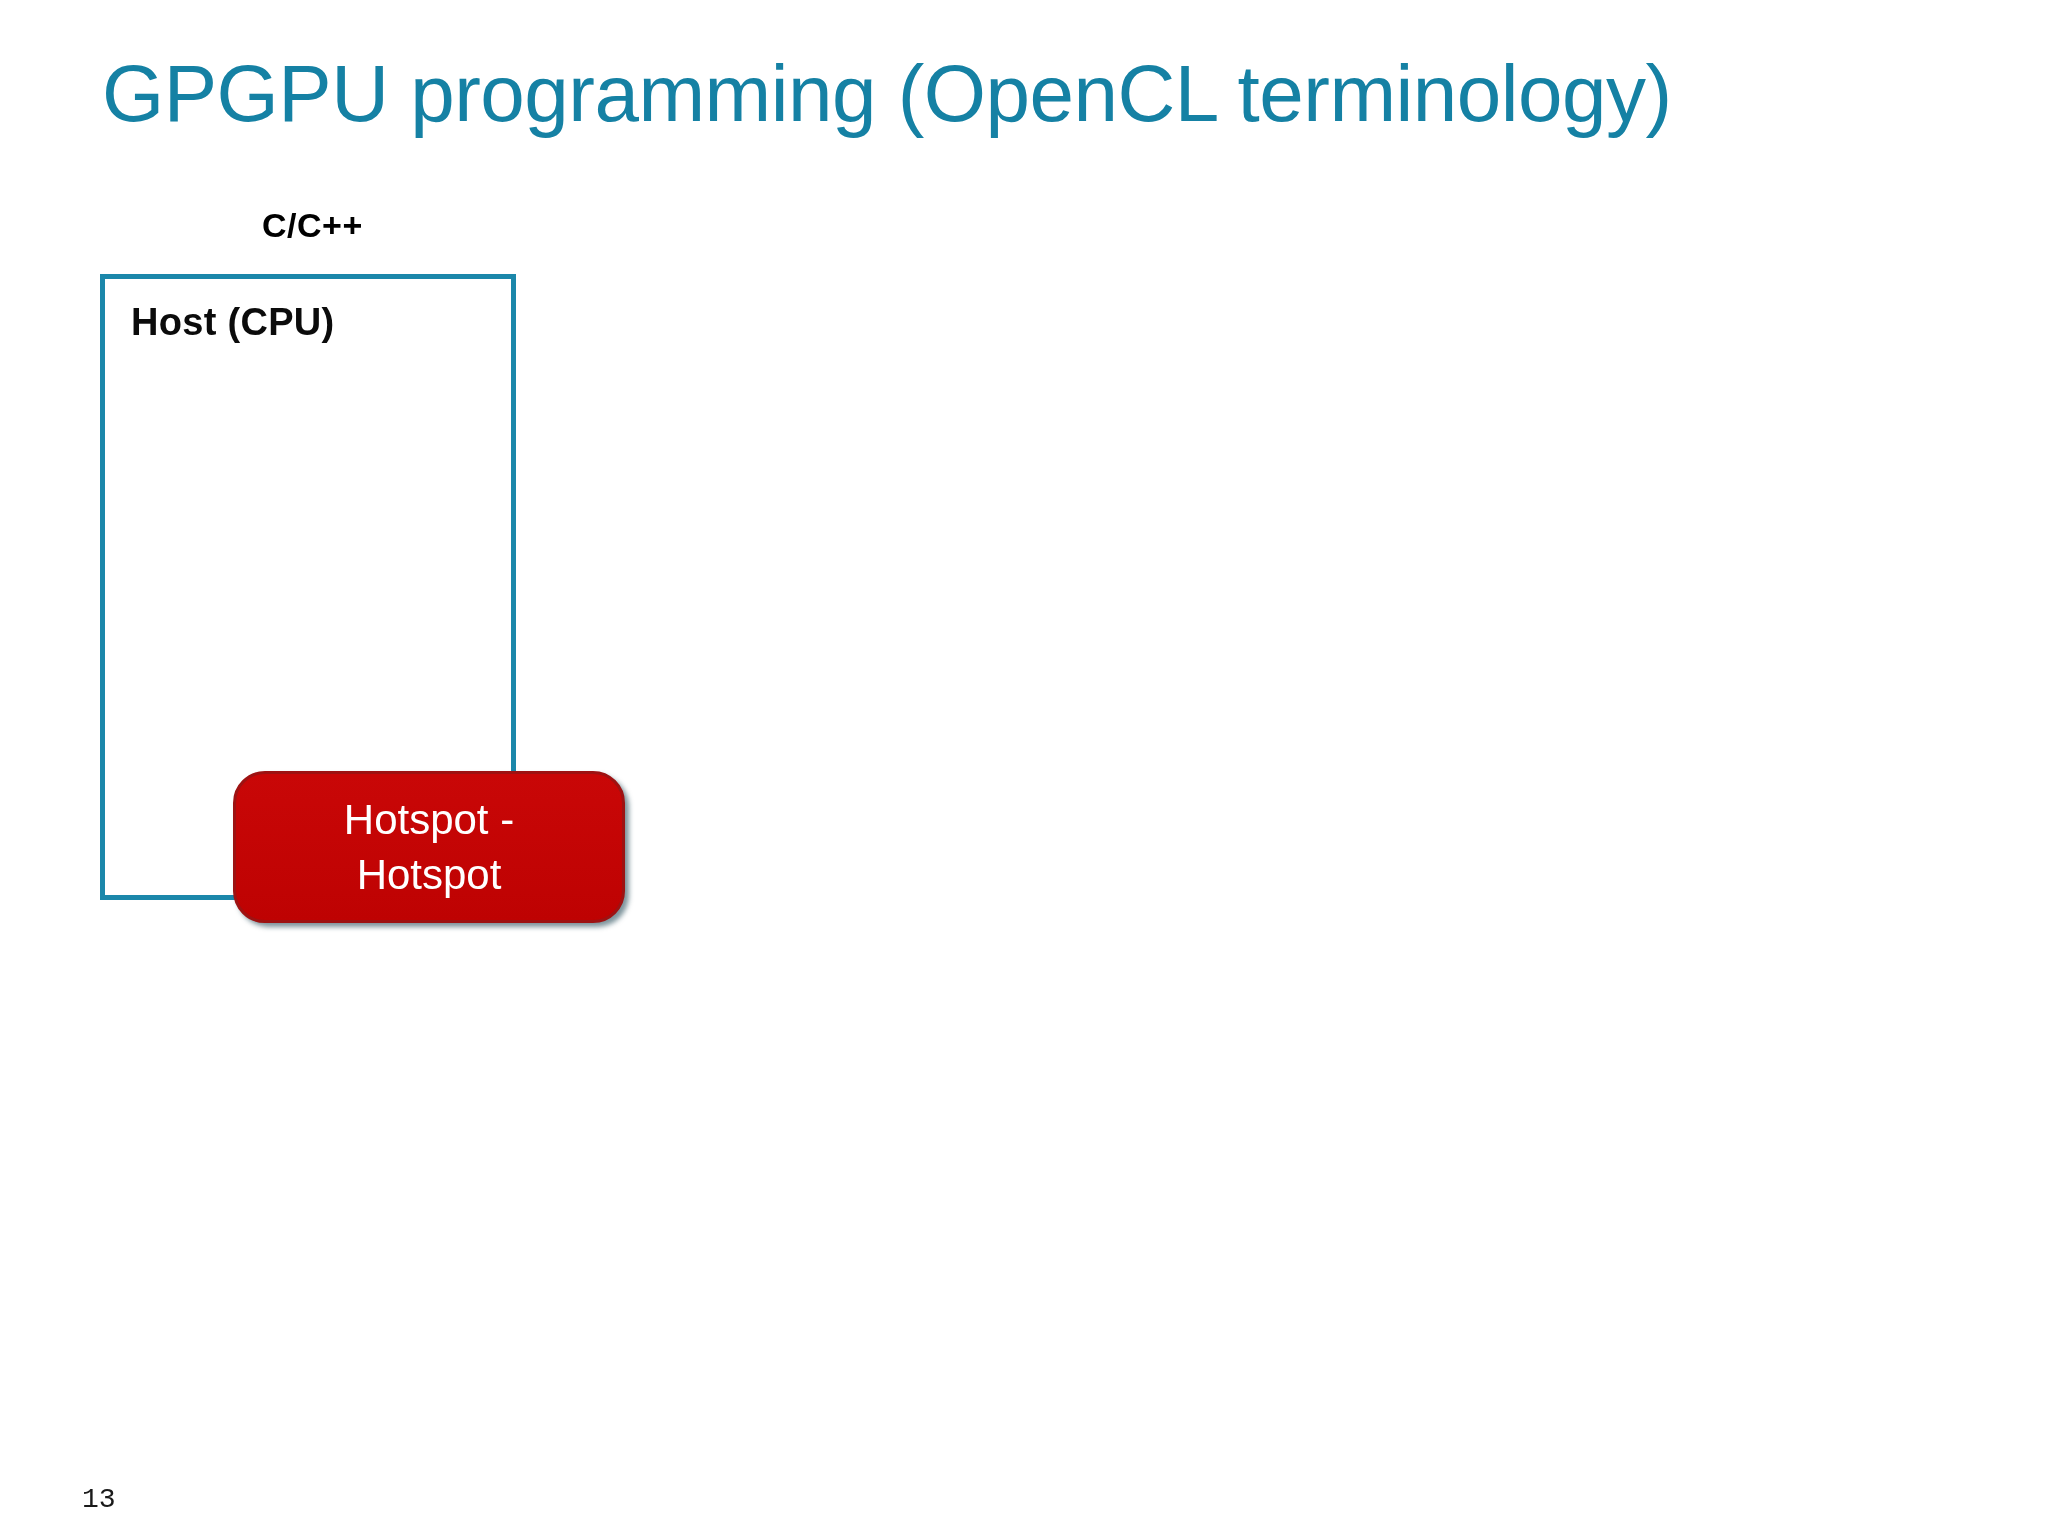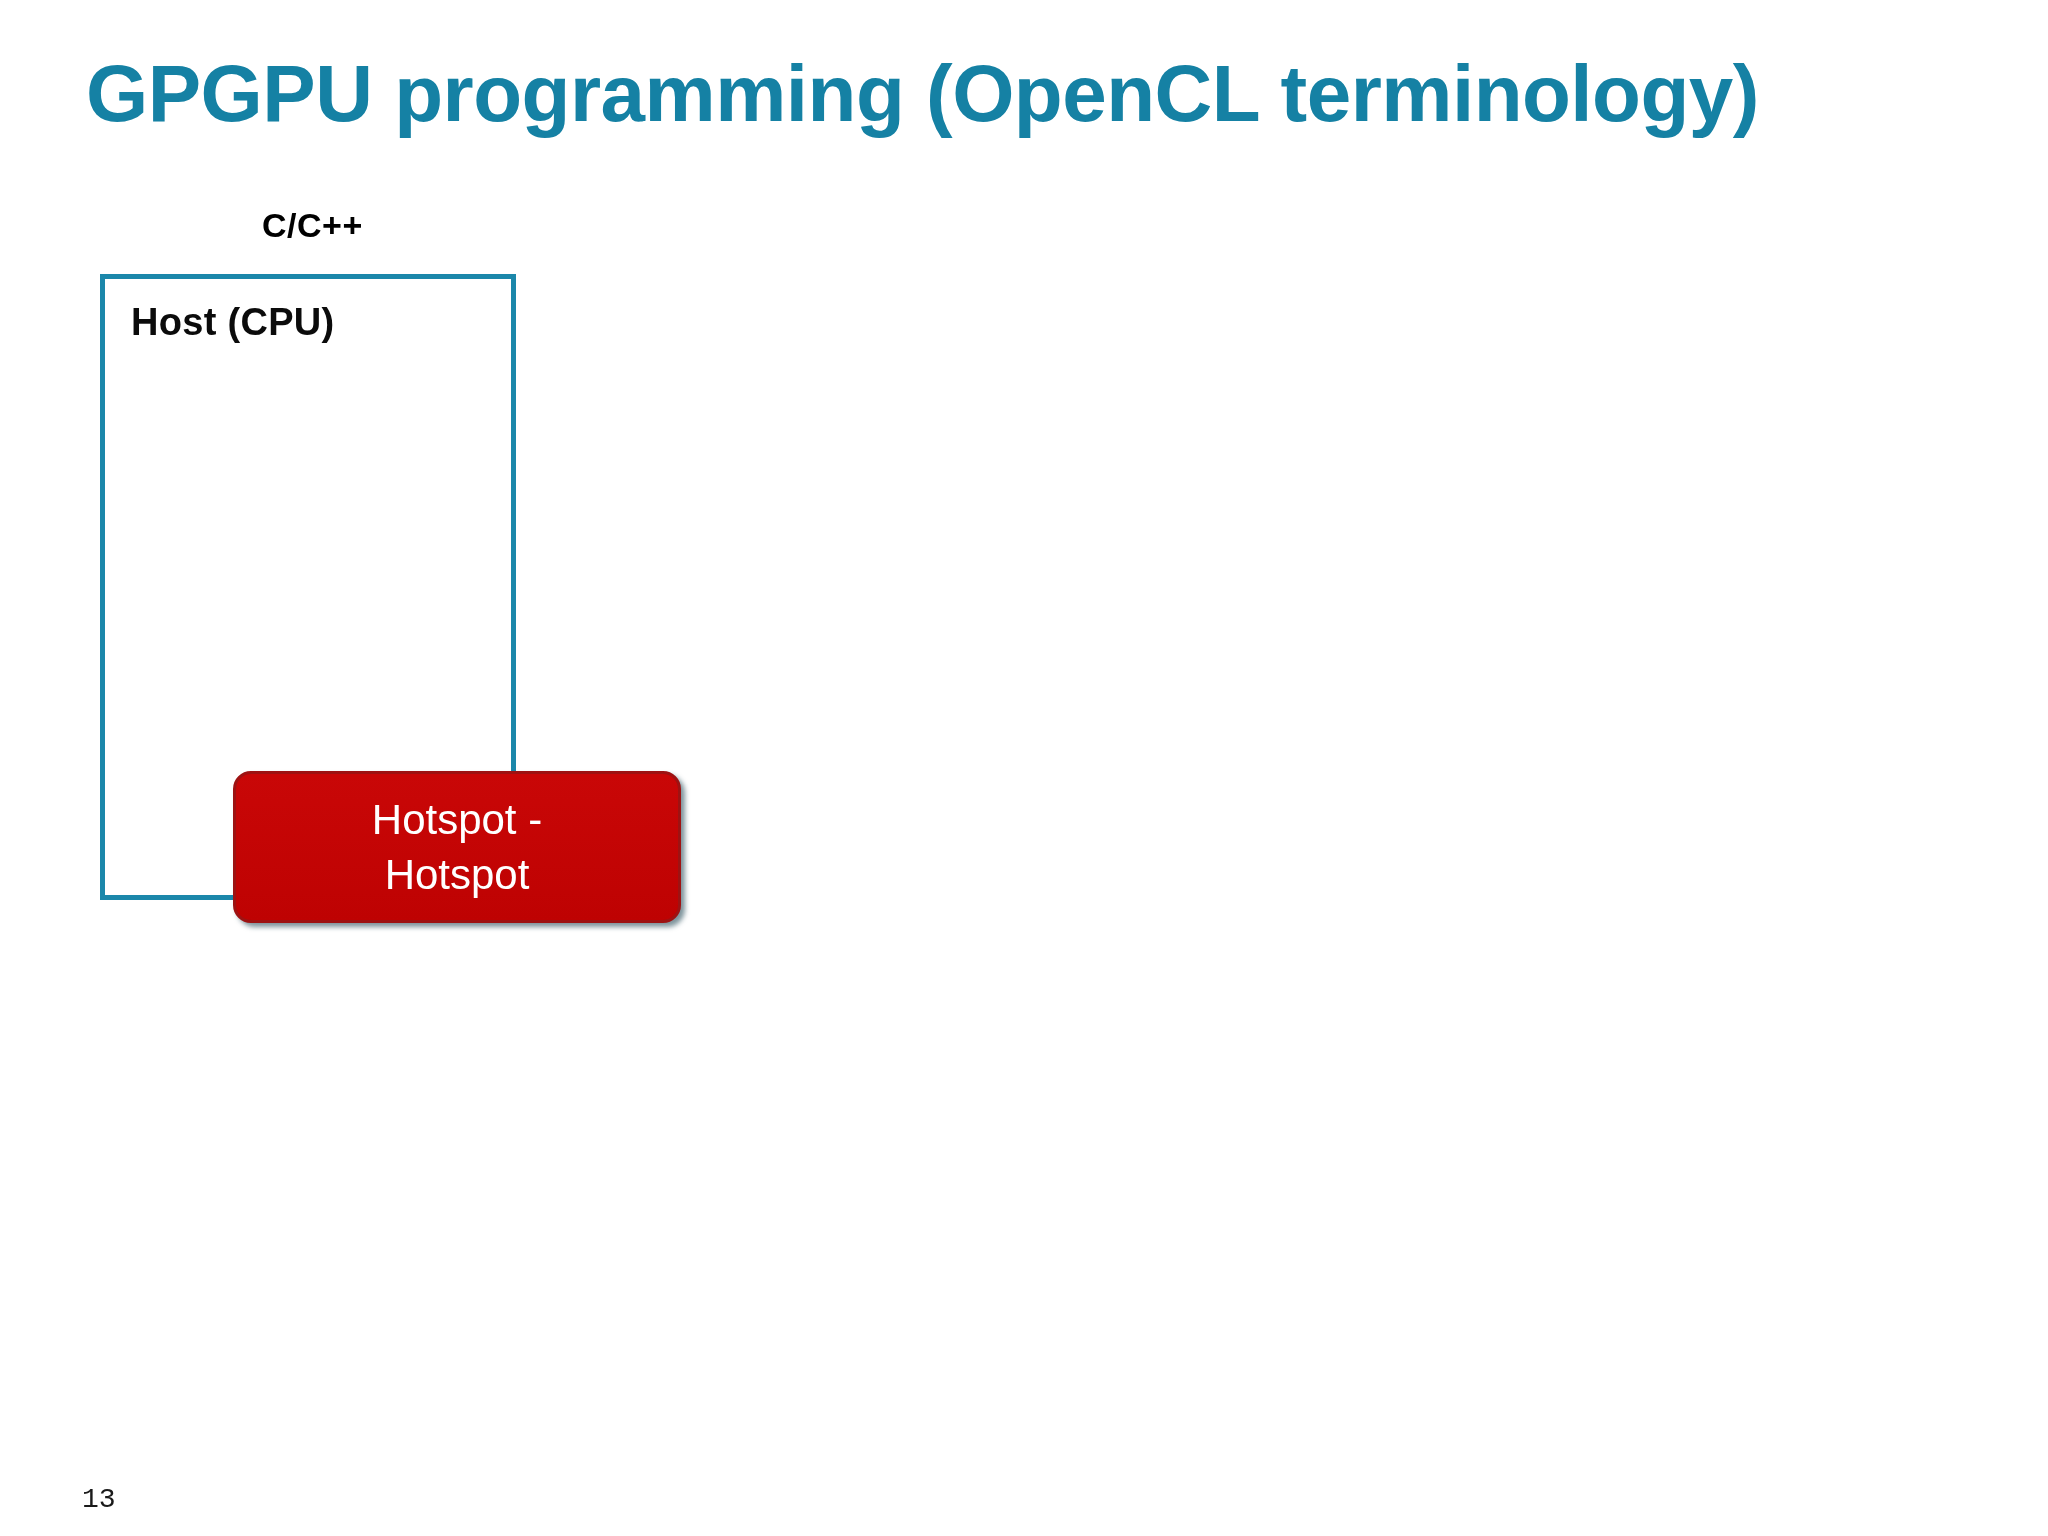--- a/index.html
+++ b/index.html
@@ -16,26 +16,26 @@
     position: relative;
     width: 2048px;
     height: 1536px;
     background: #ffffff;
     overflow: hidden;
   }
 
   
   #slide-title {
     position: absolute;
-    left: 86px;
+    left: 102px;
     top: 54px;
     width: 1880px;
     font-family: "Liberation Sans", sans-serif;
     font-size: 80px;
-    font-weight: 700;
+    font-weight: 400;
     line-height: 1.0;
     letter-spacing: -0.5px;
     color: #1581A4;
     white-space: nowrap;
   }
 
   
   #cpp-label {
     position: absolute;
     left: 262px;
@@ -70,27 +70,27 @@
     color: #0B0B0B;
     letter-spacing: 0.3px;
     white-space: nowrap;
   }
 
   
   #hotspot-kernel {
     position: absolute;
     left: 128px;
     top: 492px;
-    width: 448px;
+    width: 392px;
     height: 152px;
     box-sizing: border-box;
     background: #C40404;
     background-image: linear-gradient(180deg, #C90707 0%, #BE0202 100%);
     border: 3px solid #9E1212;
-    border-radius: 18px;
+    border-radius: 32px;
     box-shadow: 4px 4px 5px rgba(20,60,75,0.55);
     display: flex;
     flex-direction: column;
     align-items: center;
     justify-content: center;
   }
 
   #hotspot-kernel .kline {
     font-family: "Liberation Sans", sans-serif;
     font-size: 42px;

